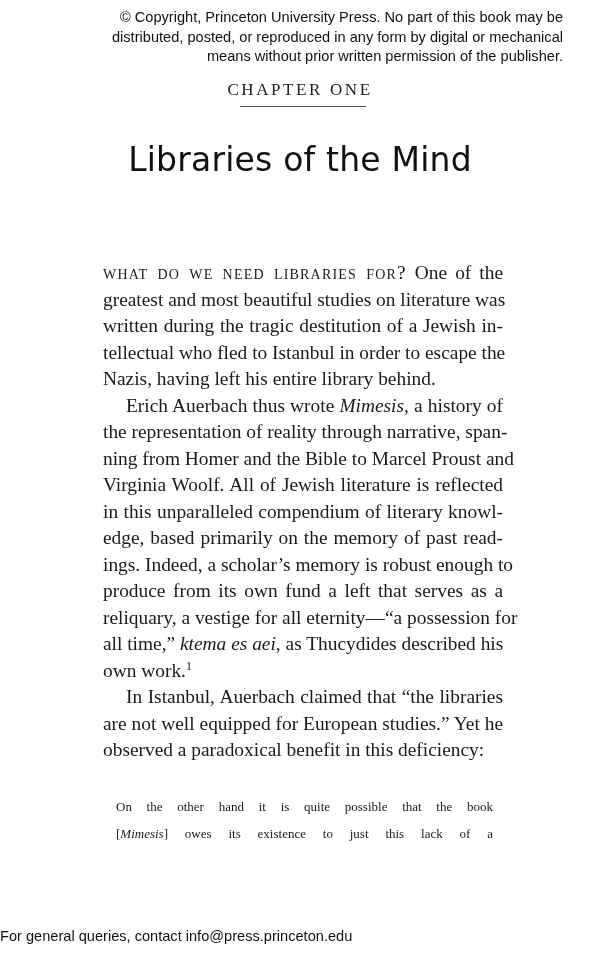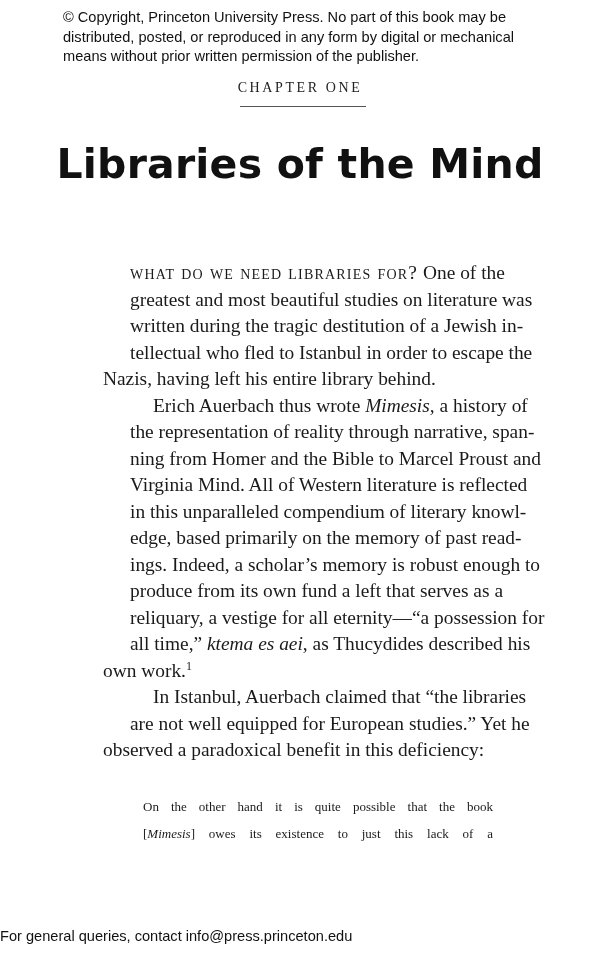--- a/index.html
+++ b/index.html
@@ -1,38 +1,38 @@
 <!DOCTYPE html>
 <html><head>
   <meta charset="utf-8">
   <style>
     html, body { margin: 0; padding: 0; background: #ffffff; }
     body { width: 600px; height: 960px; position: relative; overflow: hidden; color: #1a1a1a; }
     .copyright {
       position: absolute; left: 63px; top: 8px; width: 500px;
       font-family: "Liberation Sans", sans-serif; font-size: 14.6px; line-height: 19.5px; color: #111;
     }
-    .copyright div { white-space: nowrap; }
+    .copyright div { white-space: nowrap; text-align: right; }
     .chapter-label {
       position: absolute; left: 0; width: 600px; top: 80px; text-align: center;
-      font-family: "Liberation Serif", serif; font-size: 14px; letter-spacing: 2.6px; color: #222;
+      font-family: "Liberation Serif", serif; font-size: 17px; letter-spacing: 2.6px; color: #222;
     }
     .chapter-rule {
       position: absolute; left: 240px; width: 126px; top: 106px; height: 1px; background: #555;
     }
     .chapter-title {
       position: absolute; left: 0; width: 600px; top: 140px; text-align: center;
-      font-family: "DejaVu Sans", sans-serif; font-size: 41px; font-weight: 700; color: #111; letter-spacing: 0.2px;
+      font-family: "DejaVu Sans", sans-serif; font-size: 33px; font-weight: 400; color: #111; letter-spacing: 0.2px;
     }
     .body-text {
       position: absolute; left: 103px; width: 400px; top: 260px;
       font-family: "Liberation Serif", serif; font-size: 19.4px; color: #1a1a1a;
     }
     .line { height: 26.5px; line-height: 26.5px; white-space: nowrap; }
-    .justify { text-align: justify; text-align-last: justify; margin-left: 27px; }
+    .justify { text-align: justify; text-align-last: justify; }
     .indent { padding-left: 23px; }
     .smallcaps { font-variant: small-caps; letter-spacing: 1.2px; text-transform: lowercase; font-size: 19.4px; }
     .sup { font-size: 12px; vertical-align: 7px; line-height: 0; }
     .blockquote { position: absolute; left: 116px; width: 377px; top: 794px;
       font-family: "Liberation Serif", serif; font-size: 13px; color: #1a1a1a; }
     .footer {
       position: absolute; left: 0; width: 600px; top: 928px; text-align: left;
       font-family: "Liberation Sans", sans-serif; font-size: 14.6px; color: #111;
     }
   </style>
@@ -53,21 +53,21 @@
 
   <div class="line justify"><span class="smallcaps">What do we need libraries for?</span><span> One of the</span></div>
   <div class="line justify">greatest and most beautiful studies on literature was</div>
   <div class="line justify">written during the tragic destitution of a Jewish in-</div>
   <div class="line justify">tellectual who fled to Istanbul in order to escape the</div>
   <div class="line">Nazis, having left his entire library behind.</div>
 
   <div class="line indent justify"><span>Erich Auerbach thus wrote </span><i>Mimesis</i><span>, a history of</span></div>
   <div class="line justify">the representation of reality through narrative, span-</div>
   <div class="line justify">ning from Homer and the Bible to Marcel Proust and</div>
-  <div class="line justify">Virginia Mind. All of Western literature is reflected</div>
+  <div class="line justify">Virginia Woolf. All of Jewish literature is reflected</div>
   <div class="line justify">in this unparalleled compendium of literary knowl-</div>
   <div class="line justify">edge, based primarily on the memory of past read-</div>
   <div class="line justify">ings. Indeed, a scholar’s memory is robust enough to</div>
   <div class="line justify">produce from its own fund a left that serves as a</div>
   <div class="line justify">reliquary, a vestige for all eternity—“a possession for</div>
   <div class="line justify"><span>all time,” </span><i>ktema es aei</i><span>, as Thucydides described his</span></div>
   <div class="line"><span>own work.</span><span class="sup">1</span></div>
 
   <div class="line indent justify">In Istanbul, Auerbach claimed that “the libraries</div>
   <div class="line justify">are not well equipped for European studies.” Yet he</div>

